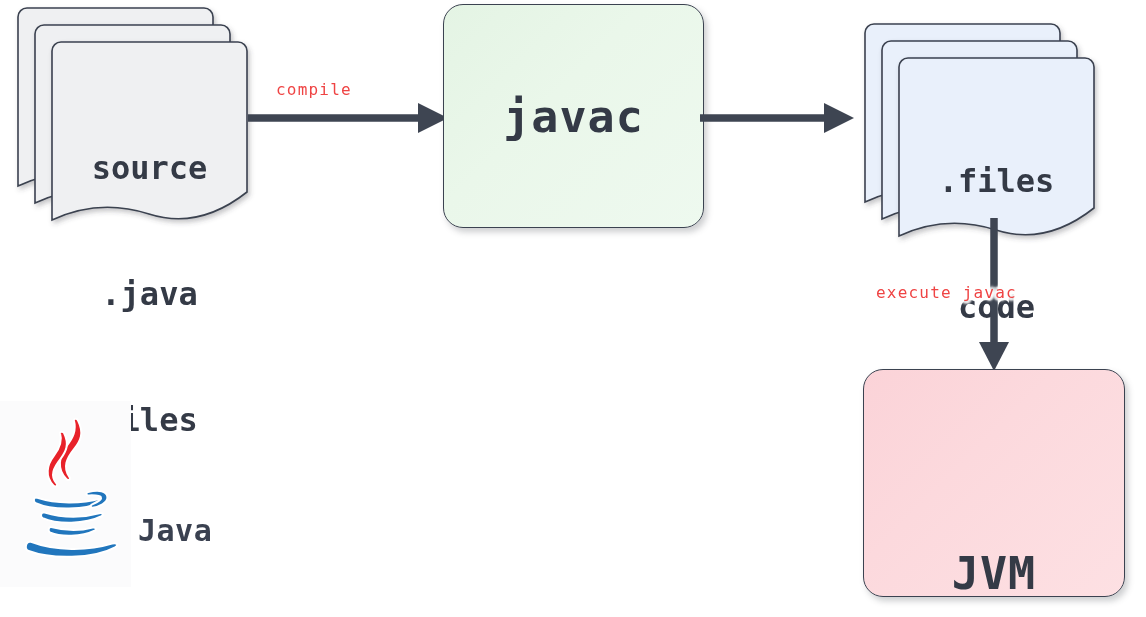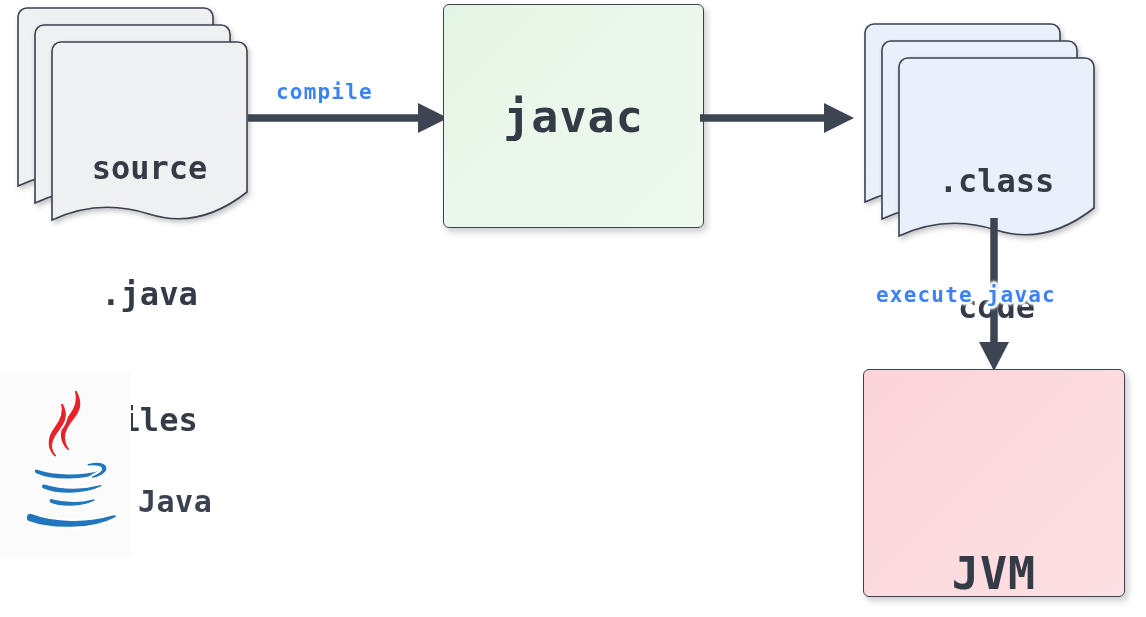--- a/index.html
+++ b/index.html
@@ -34,21 +34,21 @@
     white-space: pre;
     line-height: 42px;
     letter-spacing: 0px;
     pointer-events: none;
   }
 
   
   .proc-box {
     position: absolute;
     border: 1.6px solid #3b4250;
-    border-radius: 6px;
+    border-radius: 20px;
     box-shadow: 3px 4px 6px rgba(60,64,72,0.26);
     display: flex;
     align-items: center;
     justify-content: center;
     box-sizing: border-box;
   }
   .proc-box .proc-text {
     font-family: "DejaVu Sans Mono", "Liberation Mono", monospace;
     font-weight: bold;
     color: #343a46;
@@ -61,23 +61,23 @@
   }
   #box-jvm {
     background: linear-gradient(135deg, #fbd3d8 0%, #fcd9dd 40%, #fde0e3 100%);
   }
 
   
   .arrow-svg { position: absolute; overflow: visible; }
   .arrow-label {
     position: absolute;
     font-family: "DejaVu Sans Mono", "Liberation Mono", monospace;
-    font-weight: bold;
-    font-size: 21px;
-    color: #3b82f6;
+    font-weight: normal;
+    font-size: 16px;
+    color: #ef4444;
     white-space: pre;
     letter-spacing: 1.2px;
     text-shadow:
        2px 0 2px #fff, -2px 0 2px #fff, 0 2px 2px #fff, 0 -2px 2px #fff,
        2px 2px 2px #fff, -2px -2px 2px #fff, 2px -2px 2px #fff, -2px 2px 2px #fff,
        3px 0 3px #fff, -3px 0 3px #fff, 0 3px 3px #fff, 0 -3px 3px #fff;
   }
 
   
   #caption-block { position: absolute; }
@@ -143,36 +143,36 @@
       <defs>
         <filter id="dshadow2" x="-30%" y="-30%" width="180%" height="180%">
           <feDropShadow dx="2" dy="3" stdDeviation="2.6" flood-color="#3c4048" flood-opacity="0.30"></feDropShadow>
         </filter>
       </defs>
       <path filter="url(#dshadow2)" d="M10,9 a9,9 0 0 1 9,-9 H196 a9,9 0 0 1 9,9 V150 q-48,38 -98,22 q-50,-16 -97,6 Z" fill="#e9f0fb" stroke="#3b4250" stroke-width="1.6"></path>
       <path filter="url(#dshadow2)" d="M27,26 a9,9 0 0 1 9,-9 H213 a9,9 0 0 1 9,9 V167 q-48,38 -98,22 q-50,-16 -97,6 Z" fill="#e9f0fb" stroke="#3b4250" stroke-width="1.6"></path>
       <path filter="url(#dshadow2)" d="M44,43 a9,9 0 0 1 9,-9 H230 a9,9 0 0 1 9,9 V184 q-48,38 -98,22 q-50,-16 -97,6 Z" fill="#e9f0fb" stroke="#3b4250" stroke-width="1.6"></path>
     </svg>
     <div class="doc-label" style="top:52px; left:44px; width:195px; font-size:32px;">
-      <div>.class</div>
+      <div>.files</div>
       <div>code</div>
     </div>
   </div>
 
   <svg class="arrow-svg" id="arrow-execute" style="left:974px; top:218px;" width="40" height="155">
     <line x1="20" y1="0" x2="20" y2="128" stroke="#3e4552" stroke-width="7.5"></line>
     <polygon points="5,124 35,124 20,153" fill="#3e4552"></polygon>
   </svg>
   <div class="arrow-label" id="label-execute" style="left:876px; top:283px;">execute javac</div>
 
   <div class="proc-box" id="box-jvm" style="left:863px; top:369px; width:262px; height:228px;align-items:flex-end;">
     <span class="proc-text">JVM</span>
   </div>
 
-  <div id="caption-block" style="left:0px; top:372px; width:420px; height:186px;padding-left:27px;">
+  <div id="caption-block" style="left:0px; top:401px; width:420px; height:186px;padding-left:27px;">
 
     <div id="java-logo-plate" style="left:0px; top:0px; width:131px; height:186px;">
       <svg width="131" height="186" viewBox="0 0 131 186" aria-hidden="true">
         <g transform="translate(20,12) scale(0.92)">
 
           <path d="M63,8 c7,14 3,22 -4,31 c-8,10 -13,20 -5,31 c1.5,2 -1.5,4 -3.5,2
                    c-11,-11 -8,-25 0,-36 c7,-9 11,-17 8,-28 c-0.4,-2 3.6,-2.6 4.5,0 Z" fill="#e8222a" stroke="#ffffff" stroke-width="2.2" stroke-linejoin="round"></path>
           <path d="M48,22 c6,12 2,20 -4,28 c-7,9 -12,18 -4,27 c1.5,2 -1.5,4 -3.5,2
                    c-10,-10 -7,-23 0,-32 c6,-8 10,-16 7,-25 c-0.5,-2 3.6,-2.4 4.5,0 Z" fill="#e8222a" stroke="#ffffff" stroke-width="2.2" stroke-linejoin="round"></path>
 

